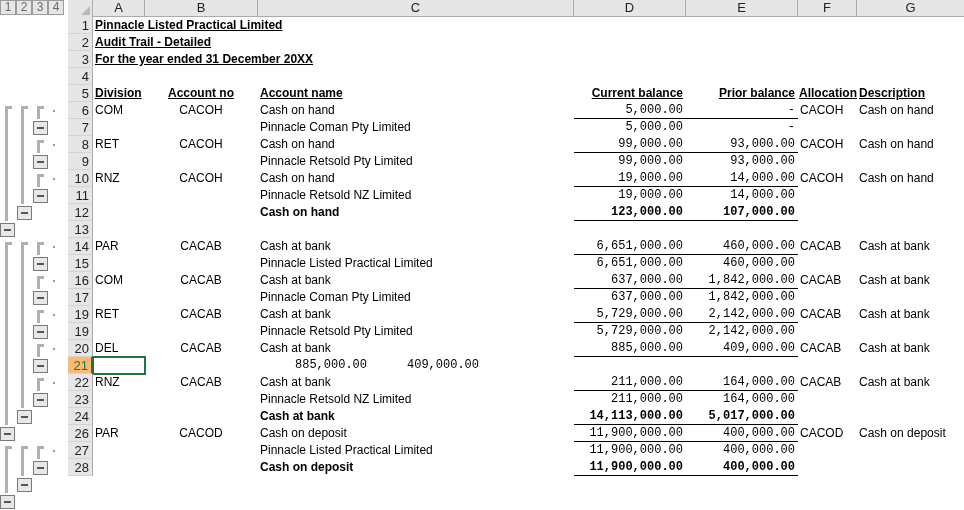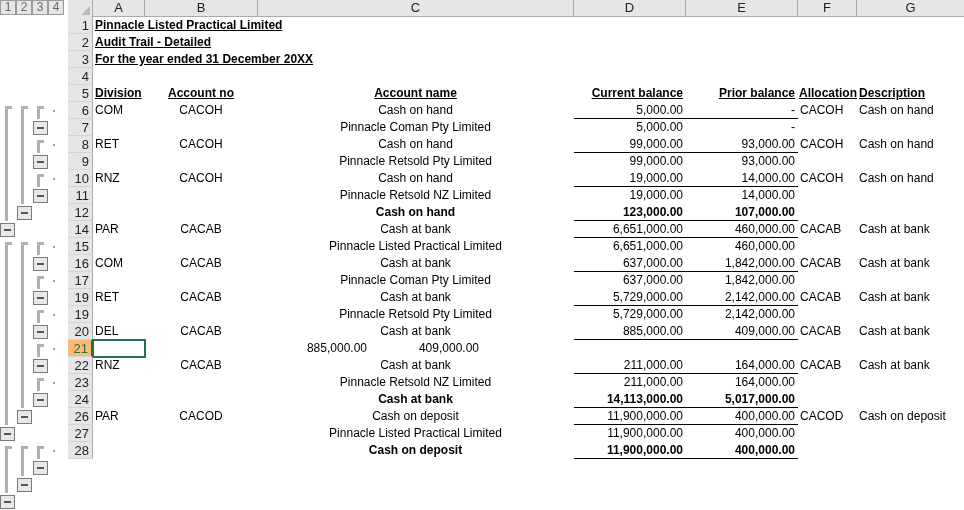--- a/index.html
+++ b/index.html
@@ -23,31 +23,31 @@
   .col-h { height: 16px; border-right: 1px solid #ababab; text-align: center; font-size: 13px; line-height: 16px; color: #222; }
 
   .rows { position: absolute; top: 17px; left: 0; }
   .row { display: flex; height: 17px; position: relative; }
   .row-h { width: 25px; height: 17px; background: #e6e6e6; border-right: 1px solid #ababab; border-bottom: 1px solid #d4d4d4;
     text-align: right; padding-right: 3px; font-size: 13px; line-height: 17px; color: #222; }
   .row-h.sel { background: #fdba74; color: #217346; border-right: 2px solid #217346; }
   .cell { height: 17px; line-height: 16px; white-space: nowrap; overflow: visible; padding-left: 2px; padding-right: 3px; position: relative; }
   .c-a { width: 52px; }
   .c-b { width: 113px; text-align: center; }
-  .c-c { width: 316px; text-align: center; }
+  .c-c { width: 316px; }
   .c-d { width: 112px; text-align: right; }
   .c-e { width: 112px; text-align: right; }
   .c-f { width: 59px; }
   .c-g { width: 107px; }
   .title { font-weight: bold; text-decoration: underline; }
   .hdr { font-weight: bold; text-decoration: underline; }
   .bold { font-weight: bold; }
   .bb { border-bottom: 1px solid #000; }
   .active-cell { outline: 2px solid #217346; outline-offset: -1px; }
-  .num { font-family: Liberation Sans, sans-serif; }
+  .num { font-family: Liberation Mono, monospace; }
 </style>
 </head>
 <body>
 
 <div class="outline-pane">
   <div class="level-btns">
     <div class="level-btn">1</div>
     <div class="level-btn">2</div>
     <div class="level-btn">3</div>
     <div class="level-btn">4</div>
@@ -199,20 +199,30 @@
           <div class="row-h">12</div>
           <div class="cell c-a"></div>
           <div class="cell c-b"></div>
           <div class="cell c-c bold">Cash on hand</div>
           <div class="cell c-d num bold bb">123,000.00</div>
           <div class="cell c-e num bold bb">107,000.00</div>
           <div class="cell c-f"></div>
           <div class="cell c-g"></div>
         </div>
         <div class="row">
+          <div class="row-h">13</div>
+          <div class="cell c-a"></div>
+          <div class="cell c-b"></div>
+          <div class="cell c-c"></div>
+          <div class="cell c-d num"></div>
+          <div class="cell c-e num"></div>
+          <div class="cell c-f"></div>
+          <div class="cell c-g"></div>
+        </div>
+        <div class="row">
           <div class="row-h">14</div>
           <div class="cell c-a">PAR</div>
           <div class="cell c-b">CACAB</div>
           <div class="cell c-c">Cash at bank</div>
           <div class="cell c-d num bb">6,651,000.00</div>
           <div class="cell c-e num bb">460,000.00</div>
           <div class="cell c-f">CACAB</div>
           <div class="cell c-g">Cash at bank</div>
         </div>
         <div class="row">

